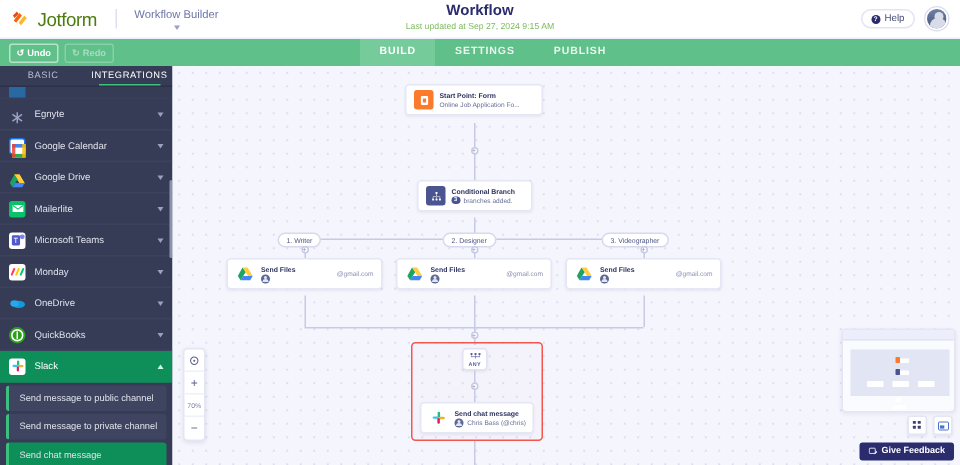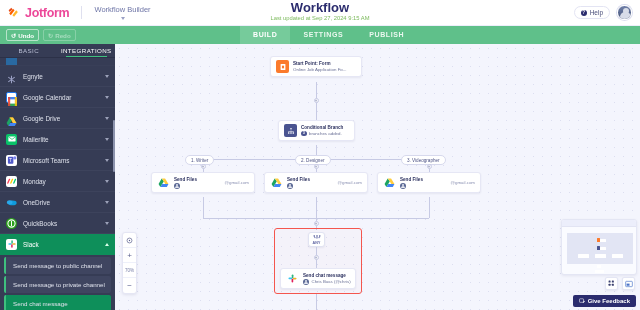--- a/index.html
+++ b/index.html
@@ -13,31 +13,31 @@
 
   
   .topbar {
     position: absolute; top: 0; left: 0; width: 640px; height: 26px;
     background: #ffffff; display: flex; align-items: center;
     border-bottom: 1px solid #edeefb;
   }
   .brand { display: flex; align-items: center; padding-left: 7px; gap: 5px; }
   .jf-logo { width: 13px; height: 13px; position: relative; }
   .jf-logo svg { display: block; }
-  .jf-word { font-size: 12.5px; font-weight: bold; color: #ec4899; letter-spacing: -0.3px; }
+  .jf-word { font-size: 12.5px; font-weight: normal; color: #4d7c0f; letter-spacing: -0.3px; }
   .divider-v { width: 1px; height: 13px; background: #dfe0ef; margin: 0 7px; }
   .wb-label { font-size: 7.5px; color: #6f76a7; display: flex; align-items: center; gap: 3px; flex-direction: column; }
   .caret { display: inline-block; width: 0; height: 0;
     border-left: 2.5px solid transparent; border-right: 2.5px solid transparent;
     border-top: 3px solid #9aa0c4; }
   .title-block {
     position: absolute; left: 0; right: 0; top: 2px; text-align: center;
     pointer-events: none;
   }
-  .wf-title { font-size: 13px; font-weight: bold; color: #2b2c6e; line-height: 12px; }
+  .wf-title { font-size: 10px; font-weight: bold; color: #2b2c6e; line-height: 12px; }
   .wf-sub { font-size: 5.8px; color: #7cba5c; line-height: 8px; }
   .top-right { margin-left: auto; display: flex; align-items: center; gap: 7px; padding-right: 8px; }
   .help-btn {
     display: flex; align-items: center; gap: 3px;
     border: 1px solid #e3e4f3; border-radius: 9px; padding: 2px 6px;
     font-size: 6.5px; color: #4a4f7a; background: #fff;
   }
   .help-dot {
     width: 6px; height: 6px; border-radius: 50%; background: #2b2c6e;
     color: #fff; font-size: 4.5px; line-height: 6px; text-align: center; font-weight: bold;

